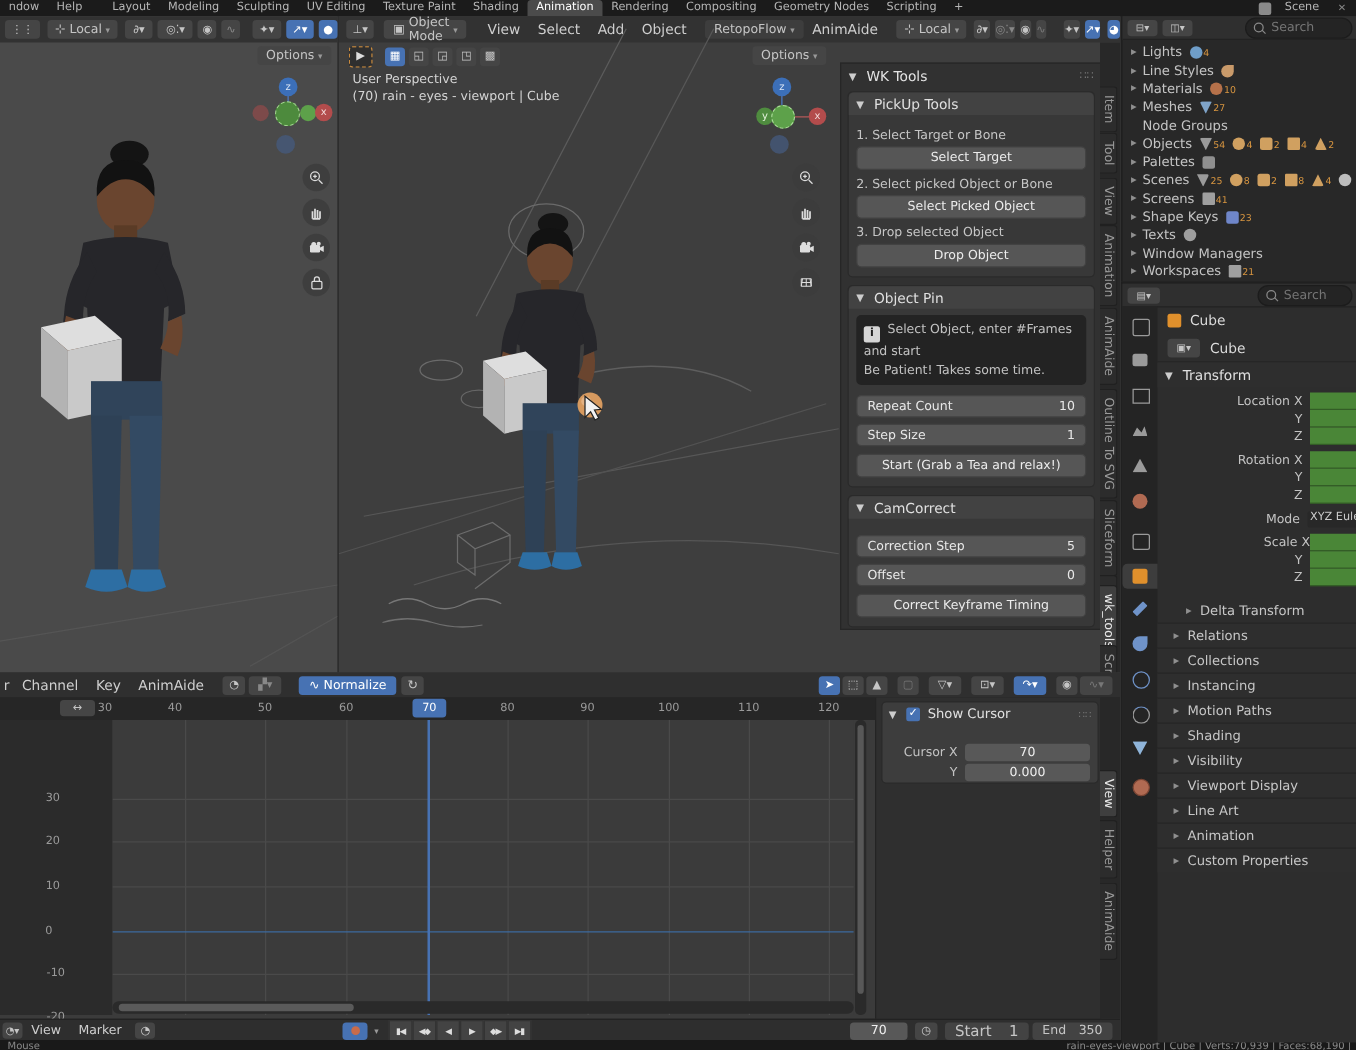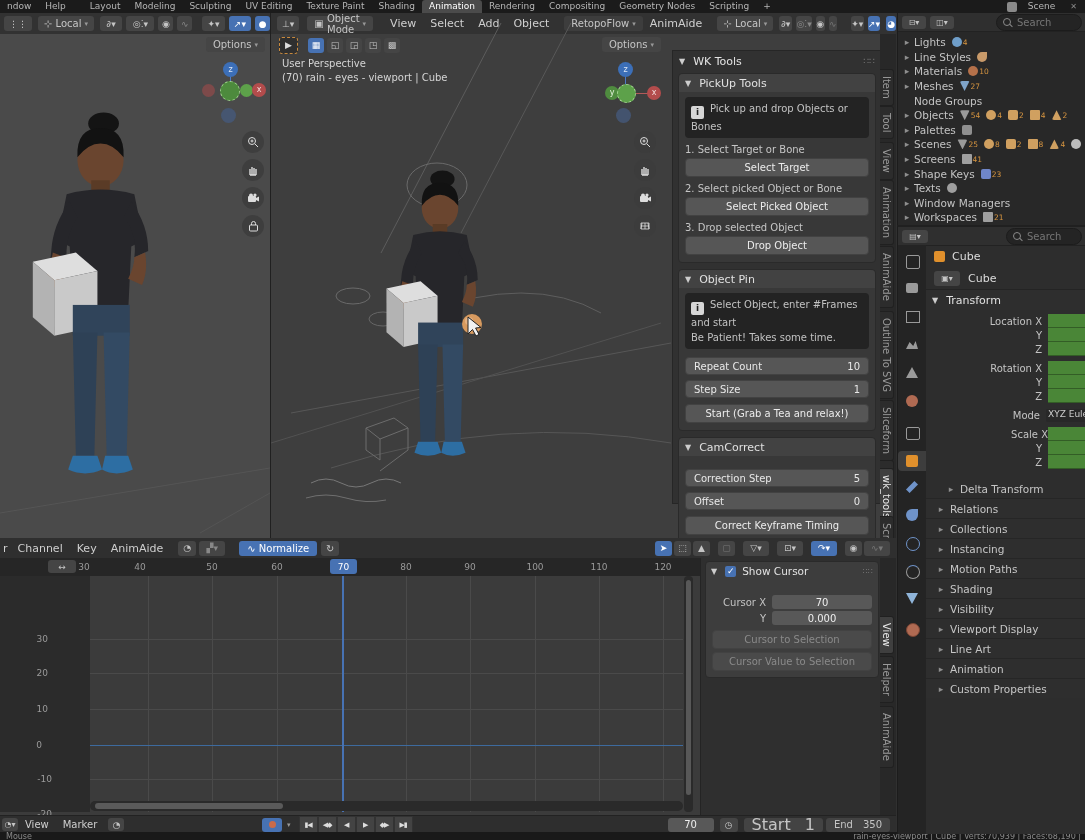--- a/index.html
+++ b/index.html
@@ -275,21 +275,20 @@
         <span style="flex:1"></span>
         <span style="color:#777;font-size:9px">∷∷</span>
       </div>
 
       <div class="subpanel" style="margin:2px 5px">
         <div class="subpanel-h">
           <span class="tri">▼</span>
             <span>PickUp Tools</span>
         </div>
         <div style="padding:5px 6px 7px">
-          <div class="infobox"><span class="info-i">i</span><span>Pick up and drop Objects or Bones</span></div>
           <div style="font-size:10px;color:#c6c6c6;margin:6px 0 3px">1. Select Target or Bone</div>
           <div class="panel-btn">Select Target</div>
           <div style="font-size:10px;color:#c6c6c6;margin:6px 0 3px">2. Select picked Object or Bone</div>
           <div class="panel-btn">Select Picked Object</div>
           <div style="font-size:10px;color:#c6c6c6;margin:6px 0 3px">3. Drop selected Object</div>
           <div class="panel-btn">Drop Object</div>
         </div>
       </div>
 
       <div class="subpanel" style="margin:6px 5px">
@@ -432,24 +431,20 @@
           <span style="flex:1;text-align:right;font-size:10px;color:#c3c3c3;padding-right:6px">Cursor X</span>
           <span class="chip" style="width:100px;height:14px;background:#585858;font-size:10px;color:#eee">
               <span>70</span>
             </span>
         </div>
         <div class="row" style="height:16px;padding:0 6px">
           <span style="flex:1;text-align:right;font-size:10px;color:#c3c3c3;padding-right:6px">Y</span>
           <span class="chip" style="width:100px;height:14px;background:#585858;font-size:10px;color:#eee">
               <span>0.000</span>
             </span>
-        </div>
-        <div style="padding:4px 6px 6px">
-          <div class="panel-btn disabled">Cursor to Selection</div>
-          <div class="panel-btn disabled" style="margin-top:3px">Cursor Value to Selection</div>
         </div>
       </div>
     </div>
 
     <div class="a" style="left:880px;top:20px;width:16px;height:257px;background:#282828">
       <div class="vtab active" style="position:absolute;top:58px">View</div>
       <div class="vtab" style="position:absolute;top:98px">Helper</div>
       <div class="vtab" style="position:absolute;top:148px">AnimAide</div>
     </div>
   </div>
@@ -468,21 +463,21 @@
     <span class="pb">◀◆</span>
     <span class="pb">◀</span>
     <span class="pb">▶</span>
     <span class="pb">◆▶</span>
     <span class="pb">▶▮</span>
     <span style="width:255px"></span>
     <span class="chip" style="height:14px;width:46px;background:#585858;font-size:10px;color:#eee">
         <span>70</span>
       </span>
     <span class="chip" style="height:14px;width:18px;margin-left:6px;font-size:9px">◷</span>
-    <span class="chip" style="height:14px;padding:0 8px;margin-left:6px;font-size:16px;background:#434343">
+    <span class="chip" style="height:14px;padding:0 8px;margin-left:6px;font-size:12px;background:#434343">
         <span>Start</span>
         <span style="width:14px"></span>
         <span>1</span>
       </span>
     <span class="chip" style="height:14px;padding:0 8px;margin-left:3px;margin-right:6px;font-size:10px;background:#434343">
         <span>End</span>
         <span style="width:10px"></span>
         <span>350</span>
       </span>
   </div>

